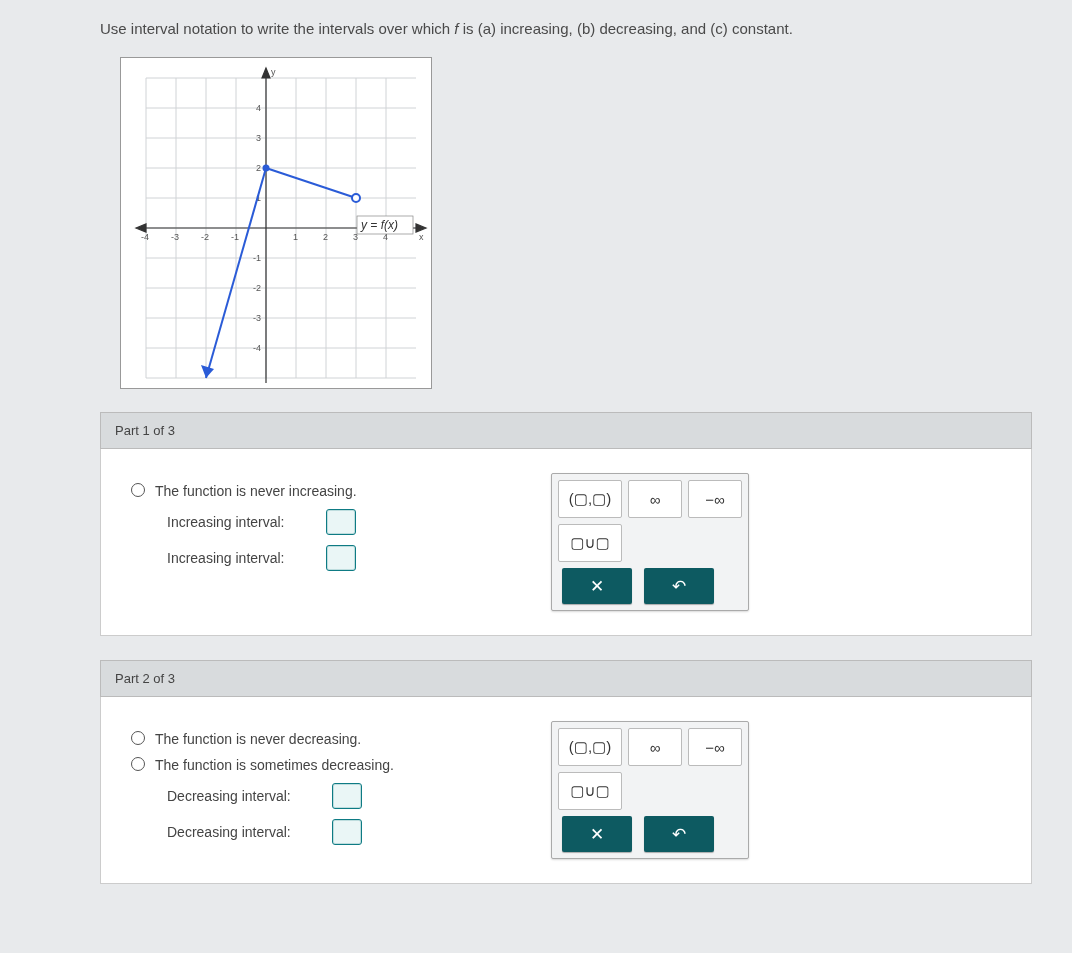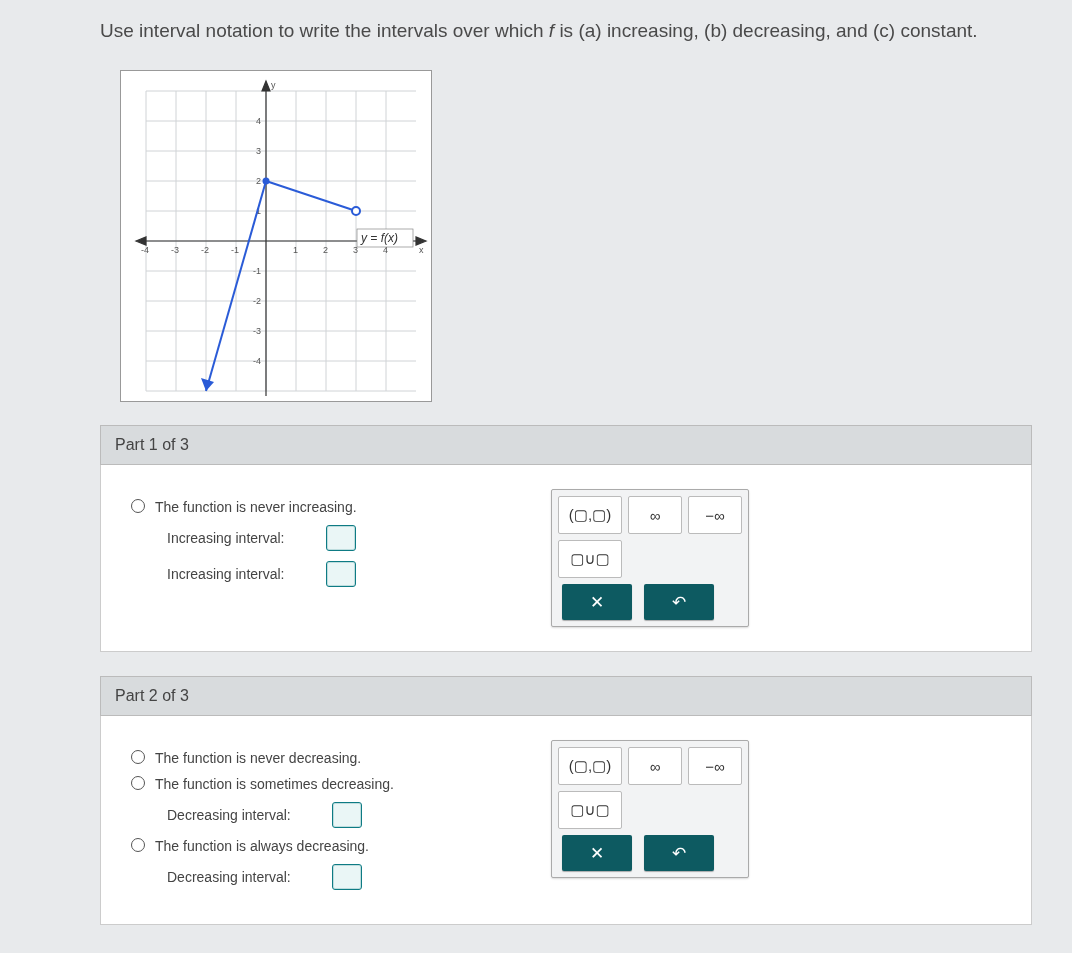--- a/index.html
+++ b/index.html
@@ -7,37 +7,37 @@
     font-family: Arial, Helvetica, sans-serif;
     background: #e8eaec;
     color: #333;
     font-size: 14px;
     width: 1072px;
   }
   .page {
     padding: 20px 40px 20px 100px;
   }
   .prompt {
-    font-size: 19px;
+    font-size: 15px;
     color: #4a4a4a;
-    margin-bottom: 28px;
+    margin-bottom: 20px;
   }
   .prompt em { font-style: italic; }
   .graph-container {
     background: #fff;
     border: 1px solid #999;
     display: inline-block;
     margin-left: 20px;
     margin-bottom: 20px;
   }
   .part-header {
     background: #d8dbdd;
     border: 1px solid #bbb;
     padding: 10px 14px;
-    font-size: 16px;
+    font-size: 13px;
     color: #444;
   }
   .part-body {
     background: #fff;
     border-left: 1px solid #ccc;
     border-right: 1px solid #ccc;
     border-bottom: 1px solid #ccc;
     padding: 24px 30px;
     display: flex;
     gap: 40px;
@@ -260,24 +260,20 @@
         <span>The function is never decreasing.</span>
       </div>
       <div class="option-row">
         <span class="radio"></span>
         <span>The function is sometimes decreasing.</span>
       </div>
       <div class="sub-row">
         <span>Decreasing interval:</span>
         <span class="field"></span>
       </div>
-      <div class="option-row">
-        <span class="radio"></span>
-        <span>The function is always decreasing.</span>
-      </div>
       <div class="sub-row">
         <span>Decreasing interval:</span>
         <span class="field"></span>
       </div>
     </div>
     <div class="palette">
       <div class="palette-row">
         <div class="palette-cell first">
             <span>(▢,▢)</span>
           </div>

